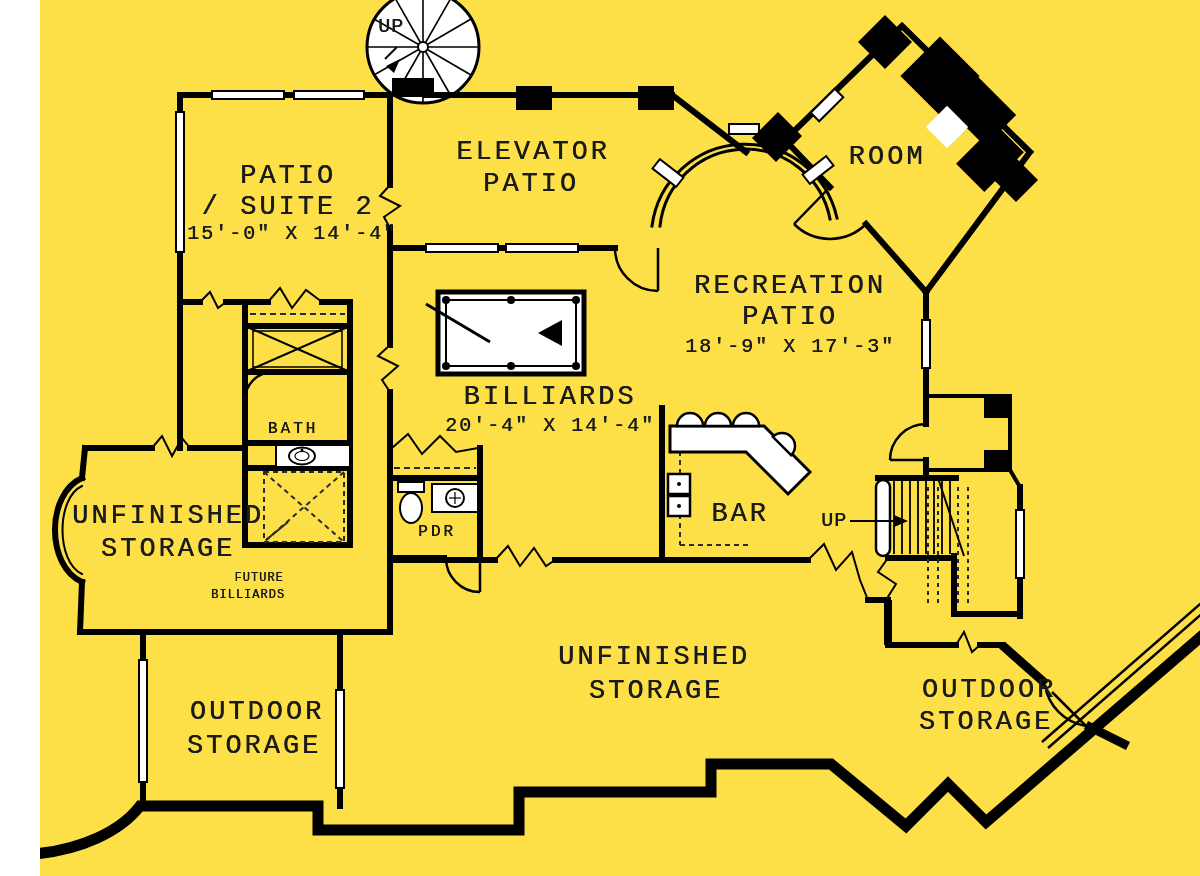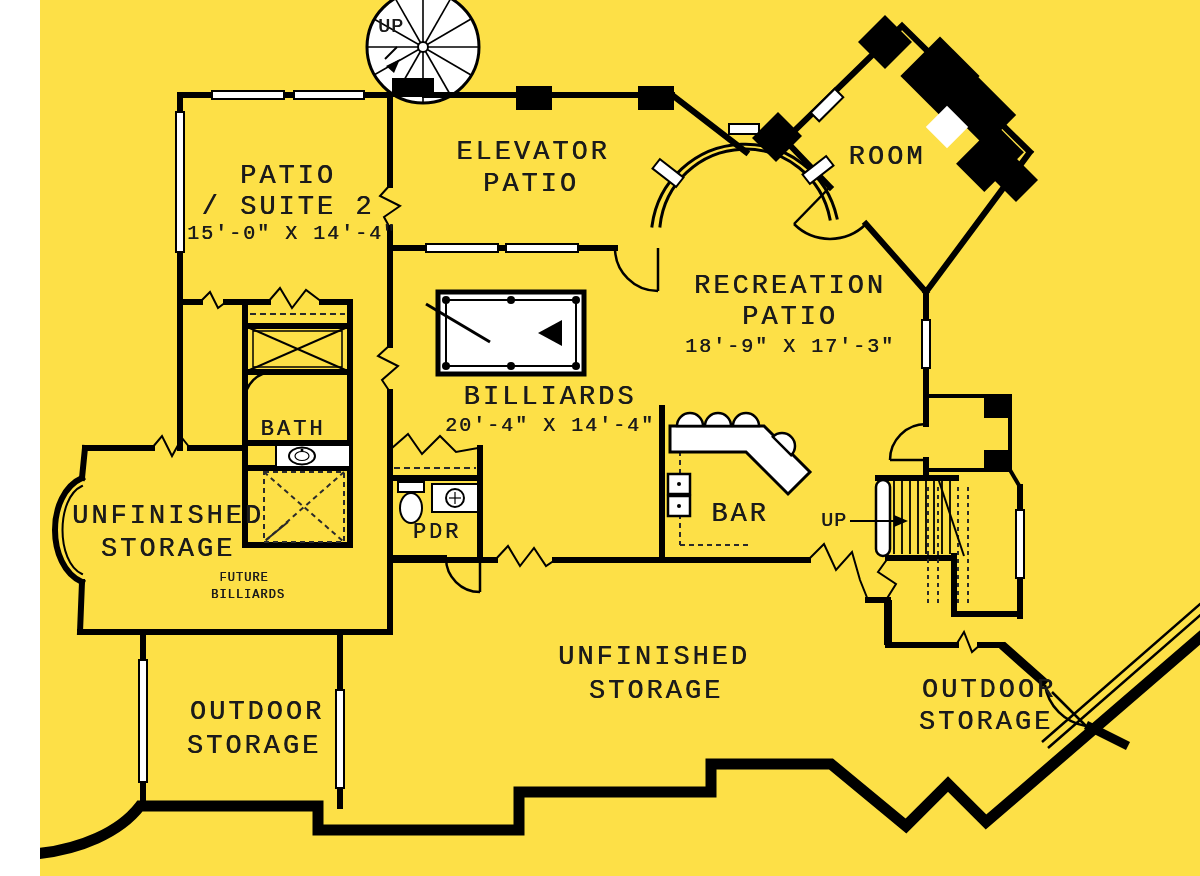--- a/index.html
+++ b/index.html
@@ -3,21 +3,21 @@
 <meta charset="utf-8">
 <style>
   html,body{margin:0;padding:0;background:#ffffff;}
   .plan{position:relative;width:1200px;height:876px;background:#fde047;overflow:hidden;
         font-family:Liberation Mono, monospace;margin-left:40px;}
   .plan svg{position:absolute;left:0;top:0;}
   .lbl{position:absolute;transform:translate(-50%,-50%);white-space:nowrap;
        color:#1b1b1b;letter-spacing:3px;text-align:center;
        text-shadow:0.45px 0 0 currentColor;}
   .big{font-size:27px;}
-  .med{font-size:22px;}
+  .med{font-size:16px;}
   .dim{font-size:20px;letter-spacing:2px;}
   .sm{font-size:12px;letter-spacing:1px;}
   .up{font-size:20px;letter-spacing:1px;}
 </style>
 </head>
 <body>
 
 <div class="plan">
 
 <svg width="1200" height="876" viewBox="0 0 1200 876">
@@ -264,21 +264,21 @@
 <div class="lbl dim" style="left:750px;top:346px;">18'-9" X 17'-3"</div>
 
 <div class="lbl big" style="left:510px;top:397px;">BILLIARDS</div>
 <div class="lbl dim" style="left:510px;top:425px;">20'-4" X 14'-4"</div>
 
 <div class="lbl med" style="left:253px;top:429px;">BATH</div>
 
 <div class="lbl big" style="left:128px;top:516px;">UNFINISHED</div>
 <div class="lbl big" style="left:128px;top:549px;">STORAGE</div>
 
-<div class="lbl sm" style="left:204px;top:578px;">FUTURE</div>
+<div class="lbl sm" style="left:219px;top:578px;">FUTURE</div>
 <div class="lbl sm" style="left:208px;top:595px;">BILLIARDS</div>
 
 <div class="lbl med" style="left:397px;top:532px;text-align:right;">PDR</div>
 
 <div class="lbl big" style="left:700px;top:514px;">BAR</div>
 
 <div class="lbl up" style="left:794px;top:520px;">UP</div>
 
 <div class="lbl big" style="left:614px;top:657px;">UNFINISHED</div>
 <div class="lbl big" style="left:616px;top:691px;">STORAGE</div>

